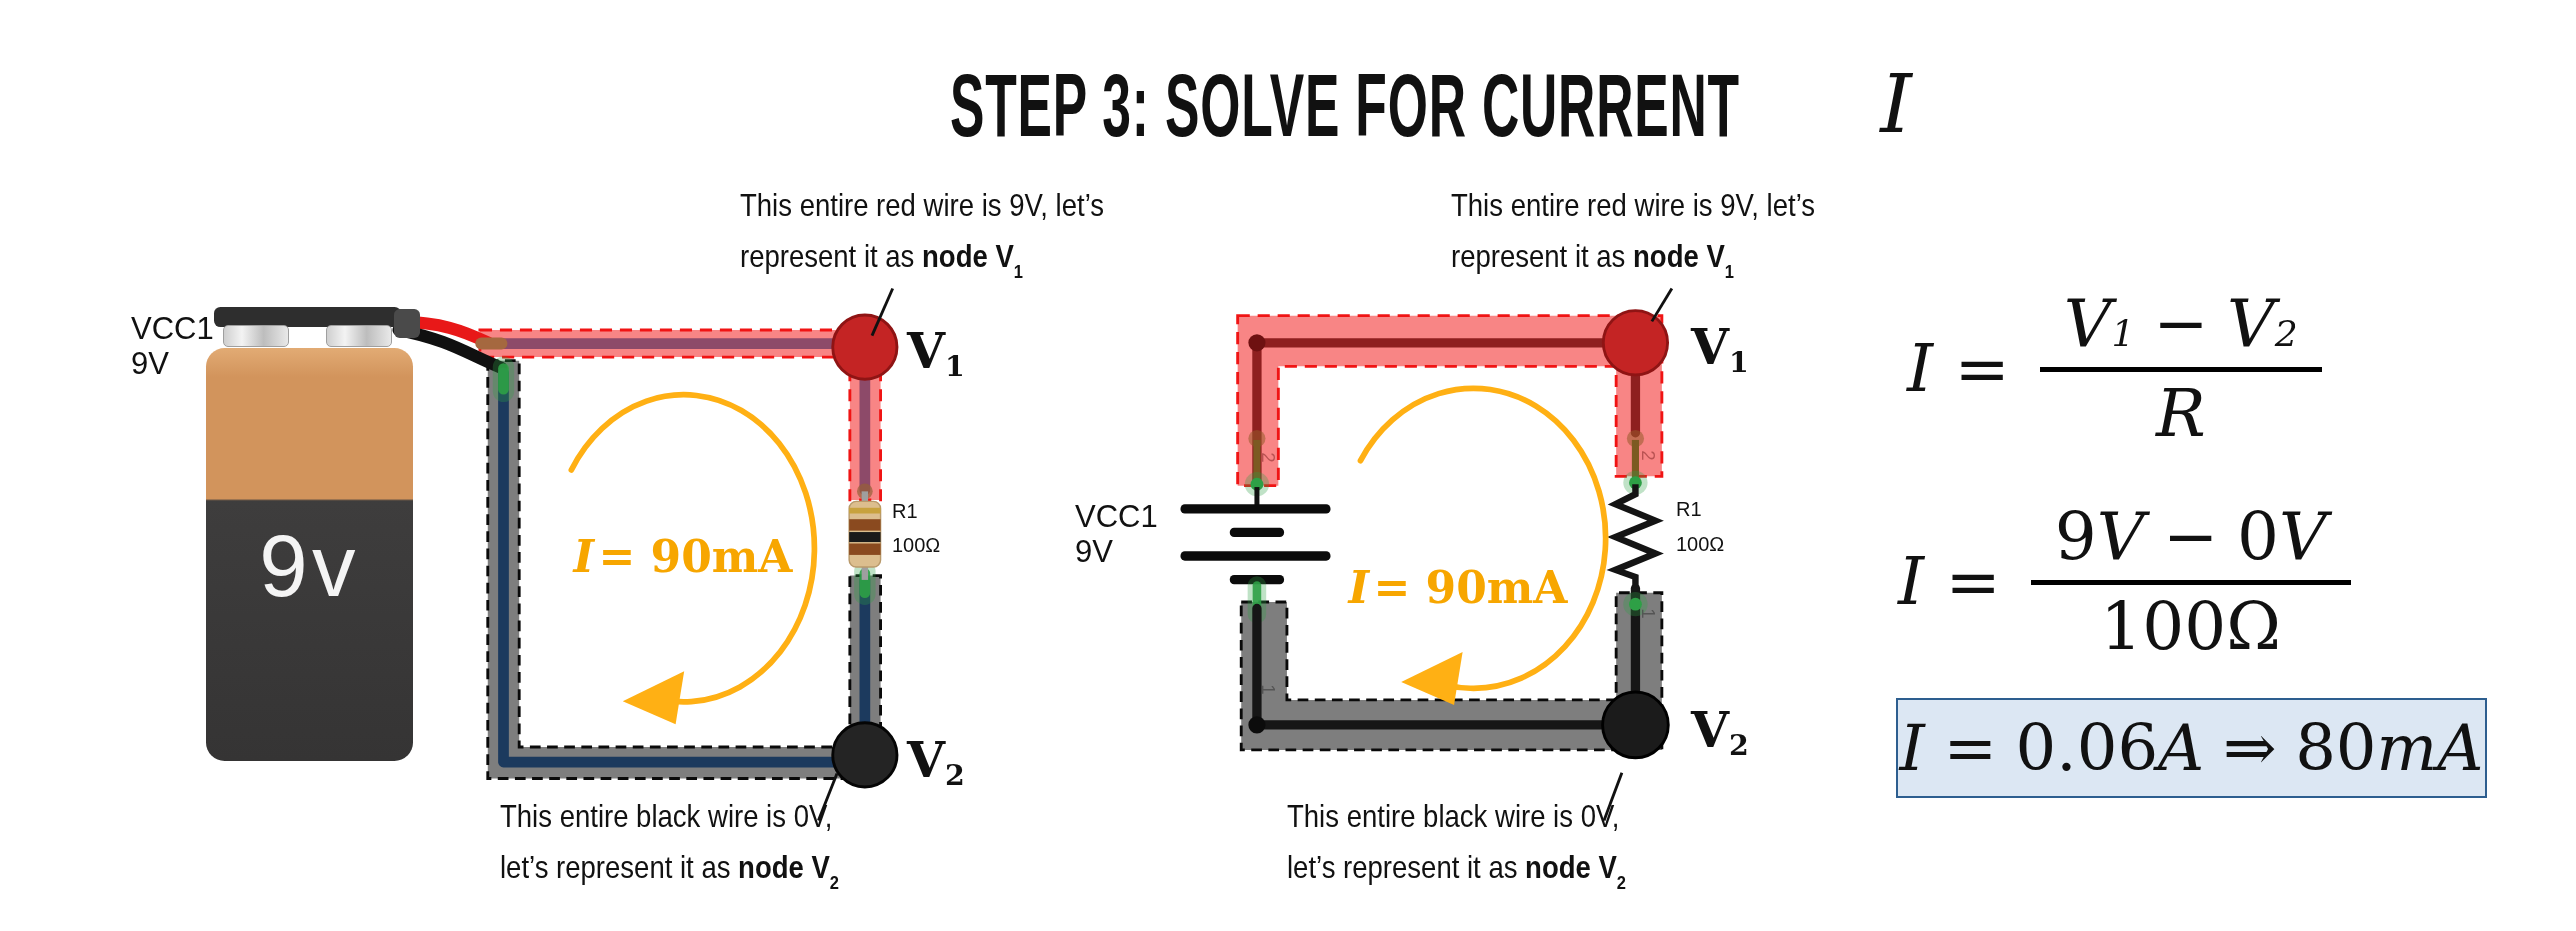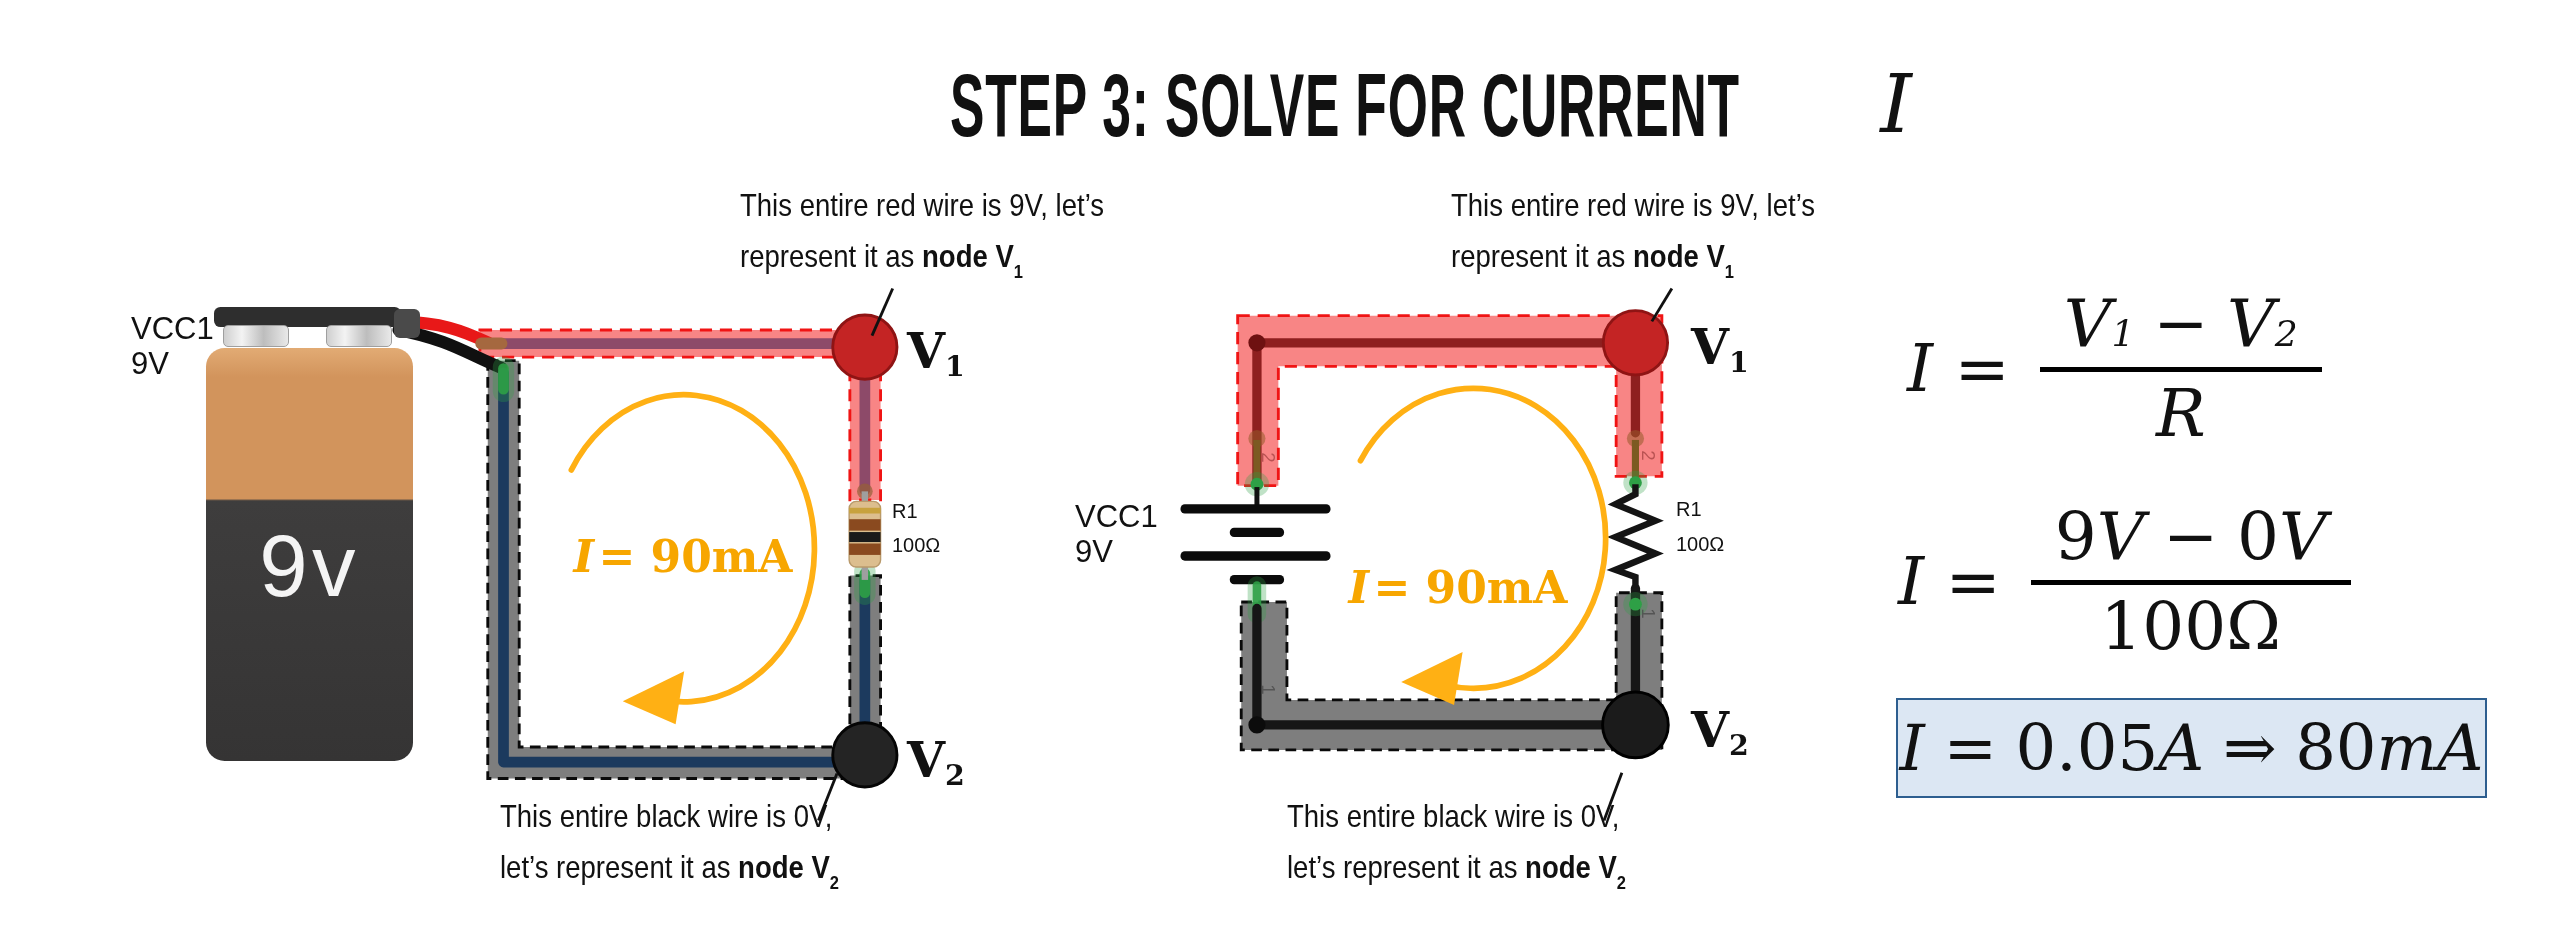--- a/index.html
+++ b/index.html
@@ -242,21 +242,21 @@
       </span>
       <span class="den">100Ω</span>
     </span>
   </div>
 
   <div class="abs result-box">
     <span class="mvar">I</span>
       <span class="sp"></span>
       <span>=</span>
       <span class="sp"></span>
-      <span>0.05</span>
+      <span>0.06</span>
       <span class="mvar">A</span>
       <span class="sp"></span>
       <span>⇒</span>
       <span class="sp"></span>
       <span>80</span>
       <span class="mvar">mA</span>
   </div>
 
 </div>
 

